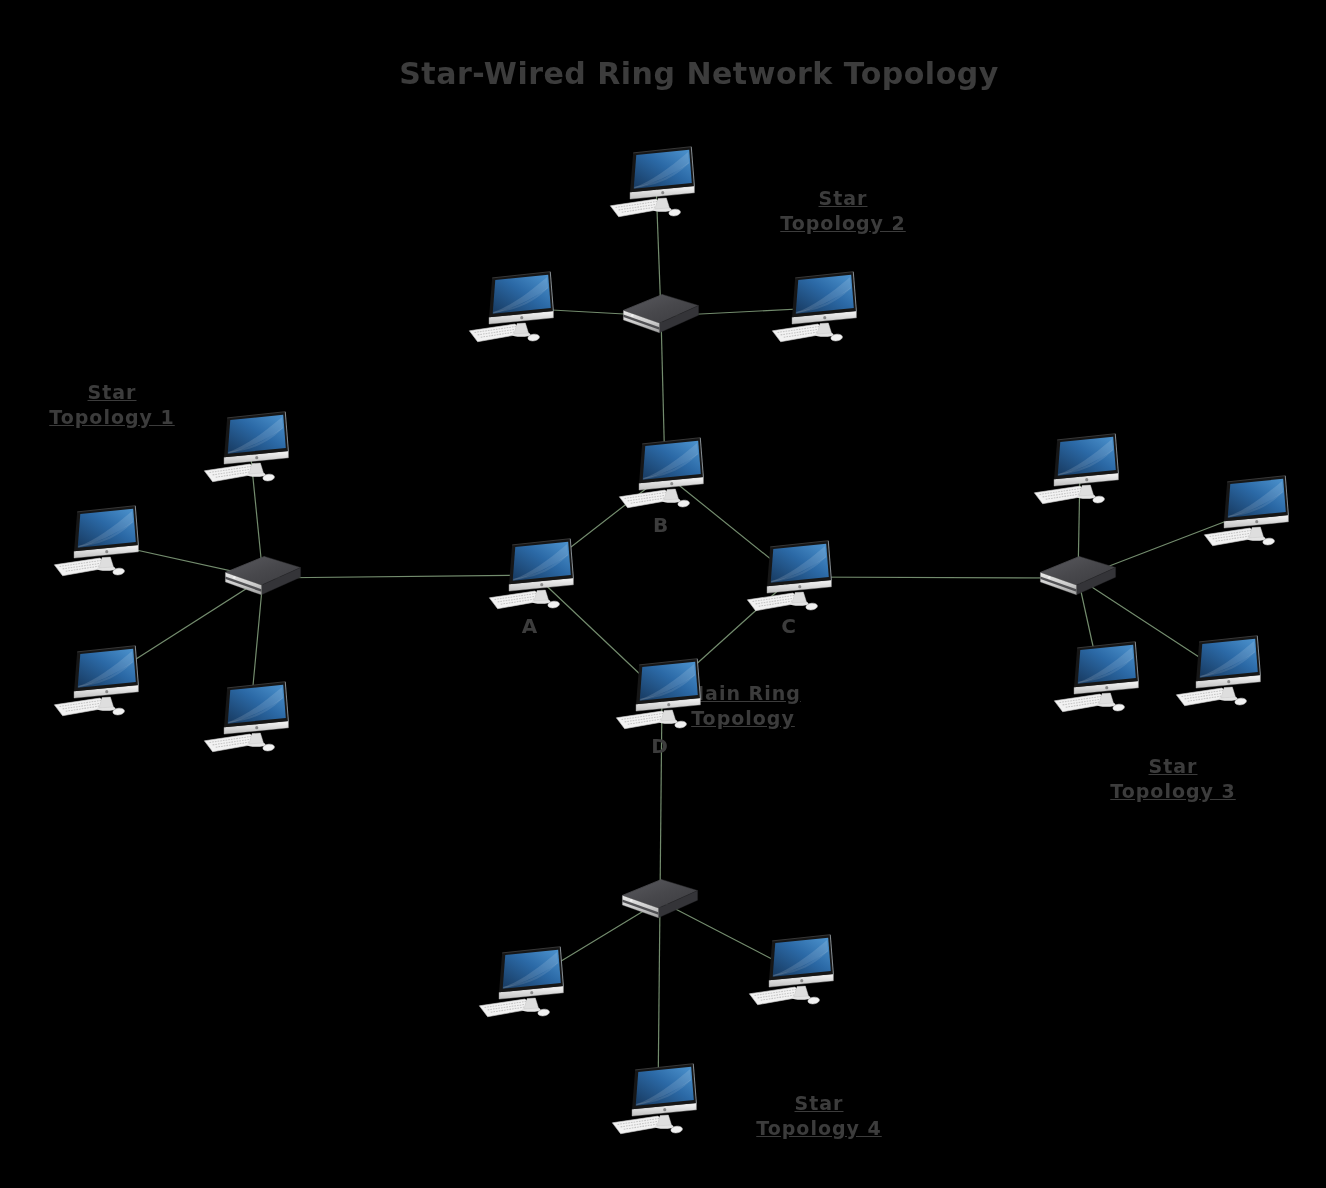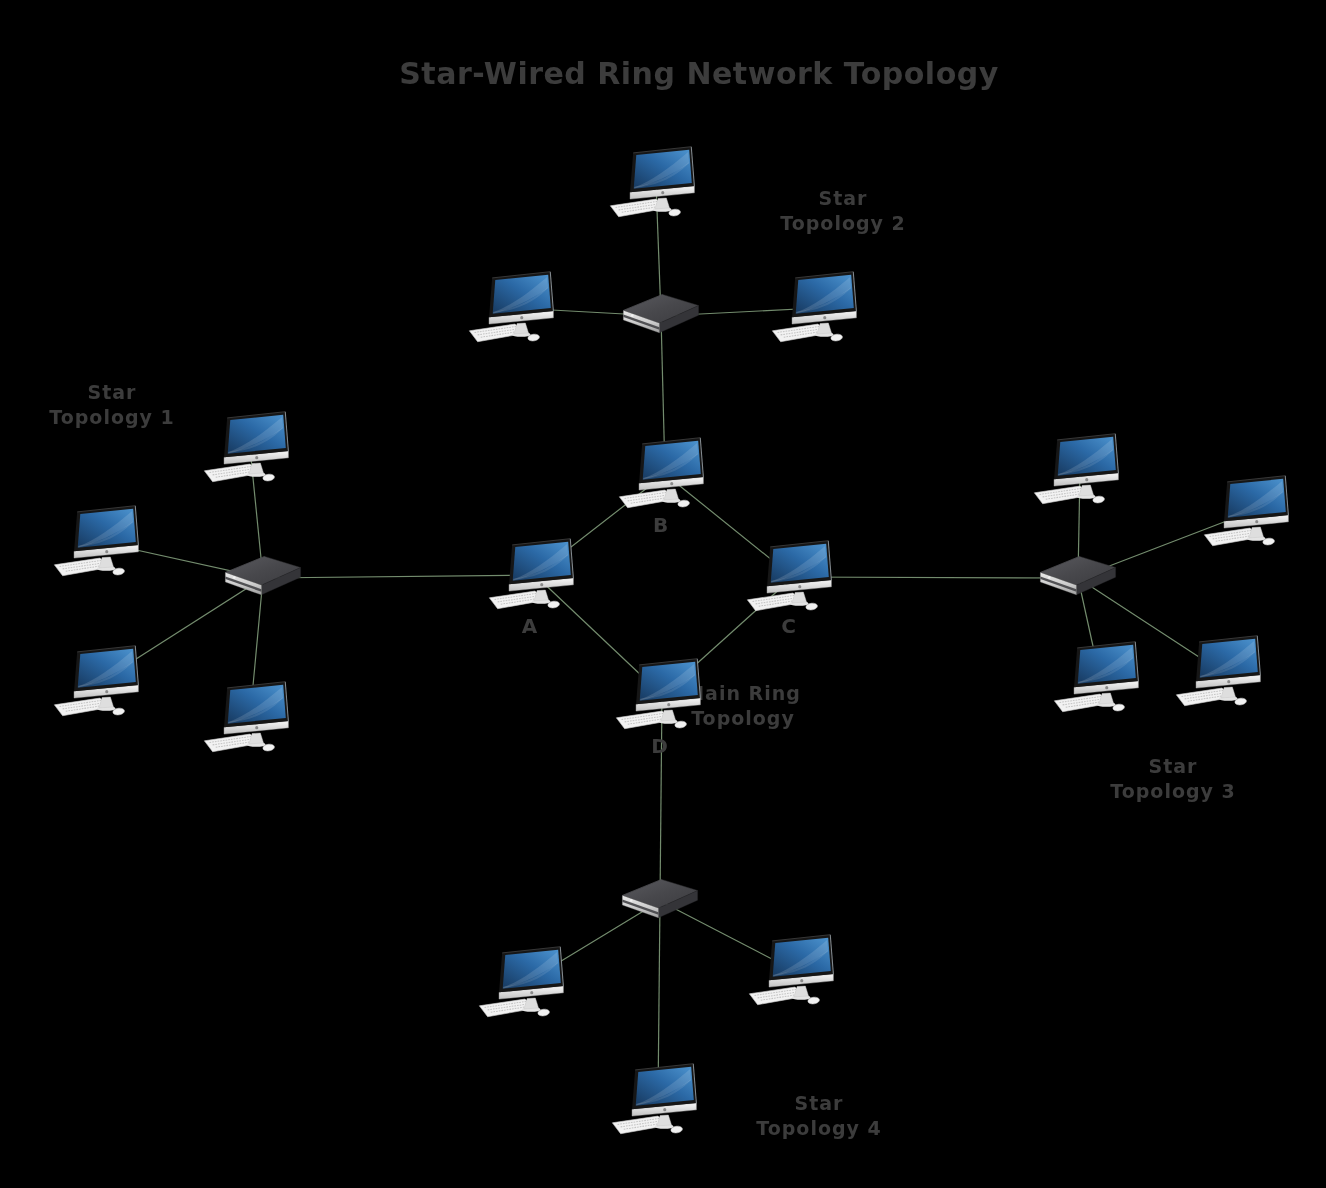--- a/index.html
+++ b/index.html
@@ -29,20 +29,21 @@
   .area-label {
     position: absolute;
     transform: translateX(-50%);
     font-size: 19px;
     font-weight: bold;
     letter-spacing: 1px;
     line-height: 25px;
     color: var(--text, #3c3c3c);
     text-align: center;
     white-space: pre-line;
+    text-decoration: underline;
   }
   #wires {
     position: absolute;
     left: 0;
     top: 0;
     z-index: 1;
   }
   .node {
     position: absolute;
     transform: translate(-50%, -50%);

